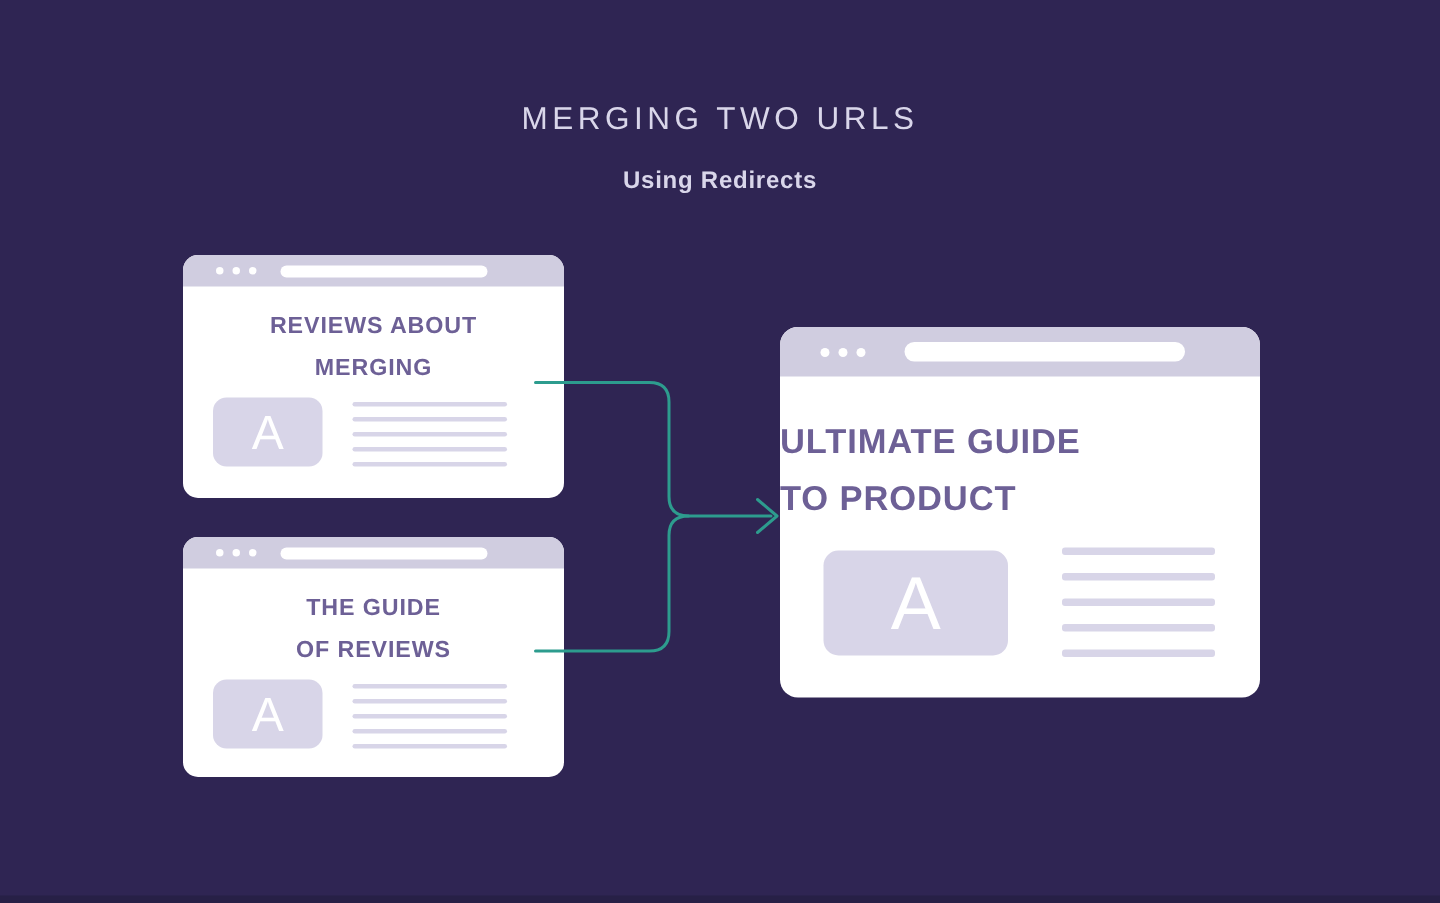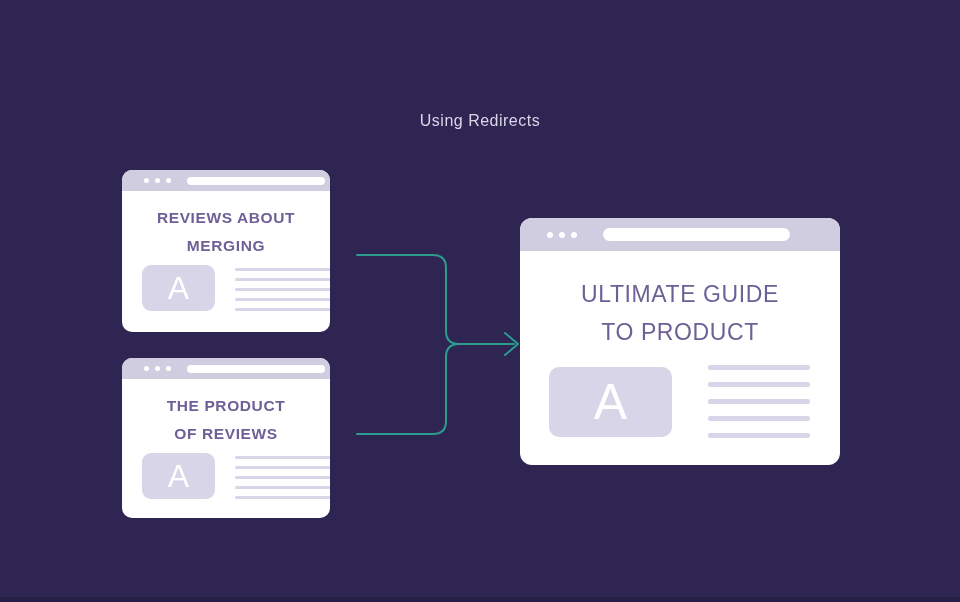--- a/index.html
+++ b/index.html
@@ -14,67 +14,68 @@
   }
   *{margin:0;padding:0;box-sizing:border-box}
   html,body{width:960px;height:602px;overflow:hidden}
   body{font-family:"Liberation Sans",sans-serif;background:var(--bg)}
   .stage{position:relative;width:960px;height:602px;background:var(--bg)}
   .bottom-strip{position:absolute;left:0;bottom:0;width:960px;height:5px;background:var(--bottom-strip)}
 
   .diagram-title{position:absolute;top:68px;left:0;width:960px;text-align:center;
     color:var(--page-text);font-size:21px;font-weight:500;letter-spacing:3px}
   .diagram-subtitle{position:absolute;top:112px;left:0;width:960px;text-align:center;
-    color:var(--page-text);font-size:16px;font-weight:400;letter-spacing:.5px}
+    color:var(--page-text);font-size:16px;font-weight:700;letter-spacing:.5px}
 
   .browser{position:absolute;background:var(--window-bg);border-radius:10px;overflow:hidden}
   .browser .bar{display:flex;align-items:center;background:var(--titlebar)}
   .dots{display:flex;align-items:center}
   .dot{border-radius:50%;background:#fff}
   .addr{background:#fff}
 
   
-  .small{width:208px;height:162px}
+  .small{width:254px;height:162px}
   .small .bar{height:21px;padding-left:22px}
   .small .dot{width:5px;height:5px;margin-right:6px}
   .small .addr{margin-left:10px;width:138px;height:8px;border-radius:4px}
   .small .wtitle{position:absolute;top:34px;left:0;width:100%;text-align:center;
     color:var(--heading-text);font-size:15.5px;font-weight:700;letter-spacing:.6px;line-height:28px}
   .small .thumb{position:absolute;left:20px;top:95px;width:73px;height:46px;border-radius:9px;
     background:var(--placeholder);display:flex;align-items:center;justify-content:center;
     color:#fff;font-size:32px;font-weight:400}
   .small .plines{position:absolute;left:113px;top:98px;width:103px}
   .small .pline{height:3px;border-radius:1.5px;background:var(--placeholder);margin-bottom:7px}
   .small .pline:last-child{margin-bottom:0}
 
   
   .large{width:320px;height:247px;border-radius:12px}
   .large .bar{height:33px;padding-left:27px}
   .large .dot{width:6px;height:6px;margin-right:6px}
   .large .addr{margin-left:20px;width:187px;height:13px;border-radius:6.5px}
-  .large .wtitle{position:absolute;top:57px;left:0;width:100%;text-align:center;
-    color:var(--heading-text);font-size:23px;font-weight:400;letter-spacing:.6px;line-height:38px}
+  .large .wtitle{position:absolute;top:57px;left:0;width:100%;
+    color:var(--heading-text);font-size:23px;font-weight:700;letter-spacing:.6px;line-height:38px}
   .large .thumb{position:absolute;left:29px;top:149px;width:123px;height:70px;border-radius:10px;
     background:var(--placeholder);display:flex;align-items:center;justify-content:center;
     color:#fff;font-size:50px;font-weight:400}
   .large .plines{position:absolute;left:188px;top:147px;width:102px}
   .large .pline{height:5px;border-radius:2px;background:var(--placeholder);margin-bottom:12px}
   .large .pline:last-child{margin-bottom:0}
 
   #win-reviews{left:122px;top:170px}
   #win-launch{left:122px;top:358px;height:160px}
   #win-ultimate{left:520px;top:218px}
 
   .connector{position:absolute;left:0;top:0;pointer-events:none}
 </style>
 </head>
 <body>
 
 <div class="stage">
 
+  <div class="diagram-title">MERGING TWO URLS</div>
   <div class="diagram-subtitle">Using Redirects</div>
 
   <div class="browser small" id="win-reviews">
     <div class="bar">
       <div class="dots">
         <span class="dot"></span>
         <span class="dot"></span>
         <span class="dot"></span>
       </div>
       <div class="addr"></div>
@@ -98,21 +99,21 @@
   <div class="browser small" id="win-launch">
     <div class="bar">
       <div class="dots">
         <span class="dot"></span>
         <span class="dot"></span>
         <span class="dot"></span>
       </div>
       <div class="addr"></div>
     </div>
     <div class="wtitle">
-      <div>THE PRODUCT</div>
+      <div>THE GUIDE</div>
       <div>OF REVIEWS</div>
     </div>
     <div class="thumb">
       <span>A</span>
     </div>
     <div class="plines">
       <div class="pline"></div>
       <div class="pline"></div>
       <div class="pline"></div>
       <div class="pline"></div>

